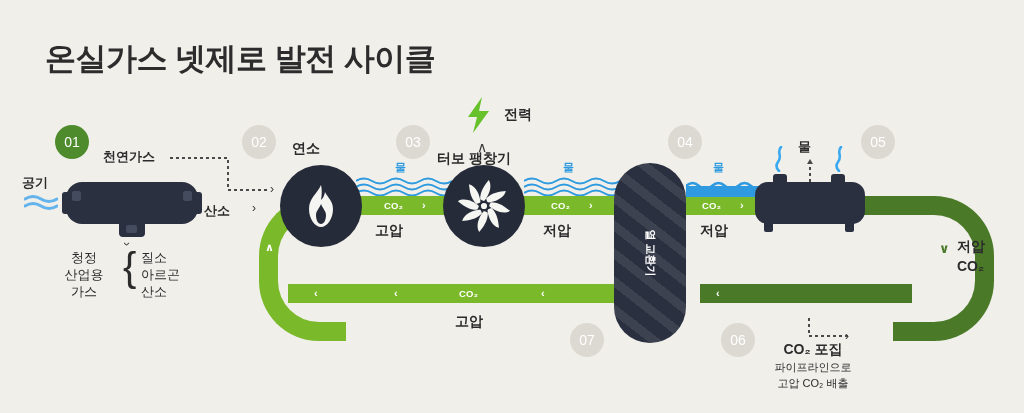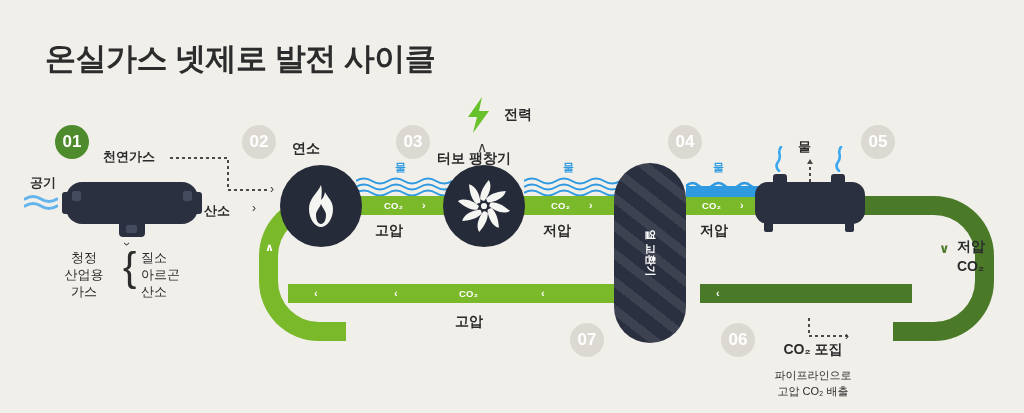--- a/index.html
+++ b/index.html
@@ -18,21 +18,21 @@
   #title{
     left:45px;top:38px;
     font-size:31px;font-weight:bold;letter-spacing:-0.5px;
     color:#2c2c2c;white-space:nowrap;
   }
 
   
   .badge{
     width:34px;height:34px;border-radius:50%;
     display:flex;align-items:center;justify-content:center;
-    font-size:17px;font-weight:bold;color:#ffffff;
+    font-size:14px;font-weight:normal;color:#ffffff;
     background:#dcd9d2;
   }
   .badge.active{background:#4e8b2c;}
 
   
   .pipe{position:absolute;background:#7ab929;}
   .pipe.dark{background:#4a7a28;}
 
   .bend{position:absolute;border-style:solid;border-color:#7ab929;background:transparent;}
   .bend.dark{border-color:#4a7a28;}
@@ -76,21 +76,21 @@
   .tank .tlabel{
     position:absolute;left:0;right:0;top:50%;transform:translateY(-50%);
     text-align:center;color:#fff;font-size:12px;font-weight:bold;white-space:nowrap;
   }
   .leg{position:absolute;background:#2b3040;width:9px;height:11px;bottom:-8px;border-radius:0 0 2px 2px;}
   .nozzle{position:absolute;background:#2b3040;width:14px;height:10px;top:-8px;border-radius:3px 3px 0 0;}
 
   
   .lbl{position:absolute;font-size:13px;color:#2b2b2b;white-space:nowrap;}
   .lbl.b{font-weight:bold;}
-  .lbl.sm{font-size:11px;margin-top:8px;}
+  .lbl.sm{font-size:11px;}
   .lbl.blue{color:#2f9ae0;font-weight:bold;font-size:11px;}
   .lbl.ctr{text-align:center;}
 
   .dashline{position:absolute;}
   .arrowhead{position:absolute;color:#3a3a3a;font-size:12px;line-height:1;}
 
   .brace{position:absolute;font-size:40px;color:#2b2b2b;font-weight:300;line-height:1;}
 </style>
 </head>
 <body>
@@ -144,21 +144,21 @@
   <div class="pipe-arrow" style="left:716px;top:288px;">‹</div>
 
   <div class="pipe-arrow" style="left:265px;top:242px;">∧</div>
 
   <div class="pipe-arrow" style="left:939px;top:242px;color:#4a7a28;font-size:13px;">∨</div>
 
   <div class="abs badge active" style="left:55px;top:125px;">
     <span>01</span>
   </div>
 
-  <div class="lbl b" style="left:22px;top:174px;margin-left:8px;">공기</div>
+  <div class="lbl b" style="left:22px;top:174px;">공기</div>
   <svg class="abs" style="left:24px;top:194px;" width="34" height="18" viewBox="0 0 34 18">
     <path d="M1 5 Q 9 0 17 5 T 33 5" fill="none" stroke="#63b3ed" stroke-width="3" stroke-linecap="round"></path>
     <path d="M1 12 Q 9 7 17 12 T 33 12" fill="none" stroke="#63b3ed" stroke-width="3" stroke-linecap="round"></path>
   </svg>
 
   <div class="abs" style="left:66px;top:182px;width:132px;height:42px;background:#2b3040;border-radius:16px;"></div>
   <div class="abs" style="left:62px;top:192px;width:12px;height:22px;background:#2b3040;border-radius:3px;"></div>
   <div class="abs" style="left:190px;top:192px;width:12px;height:22px;background:#2b3040;border-radius:3px;"></div>
   <div class="abs" style="left:119px;top:222px;width:26px;height:15px;background:#2b3040;border-radius:0 0 4px 4px;"></div>
   <div class="abs" style="left:72px;top:191px;width:9px;height:10px;background:#454b5e;border-radius:2px;"></div>

